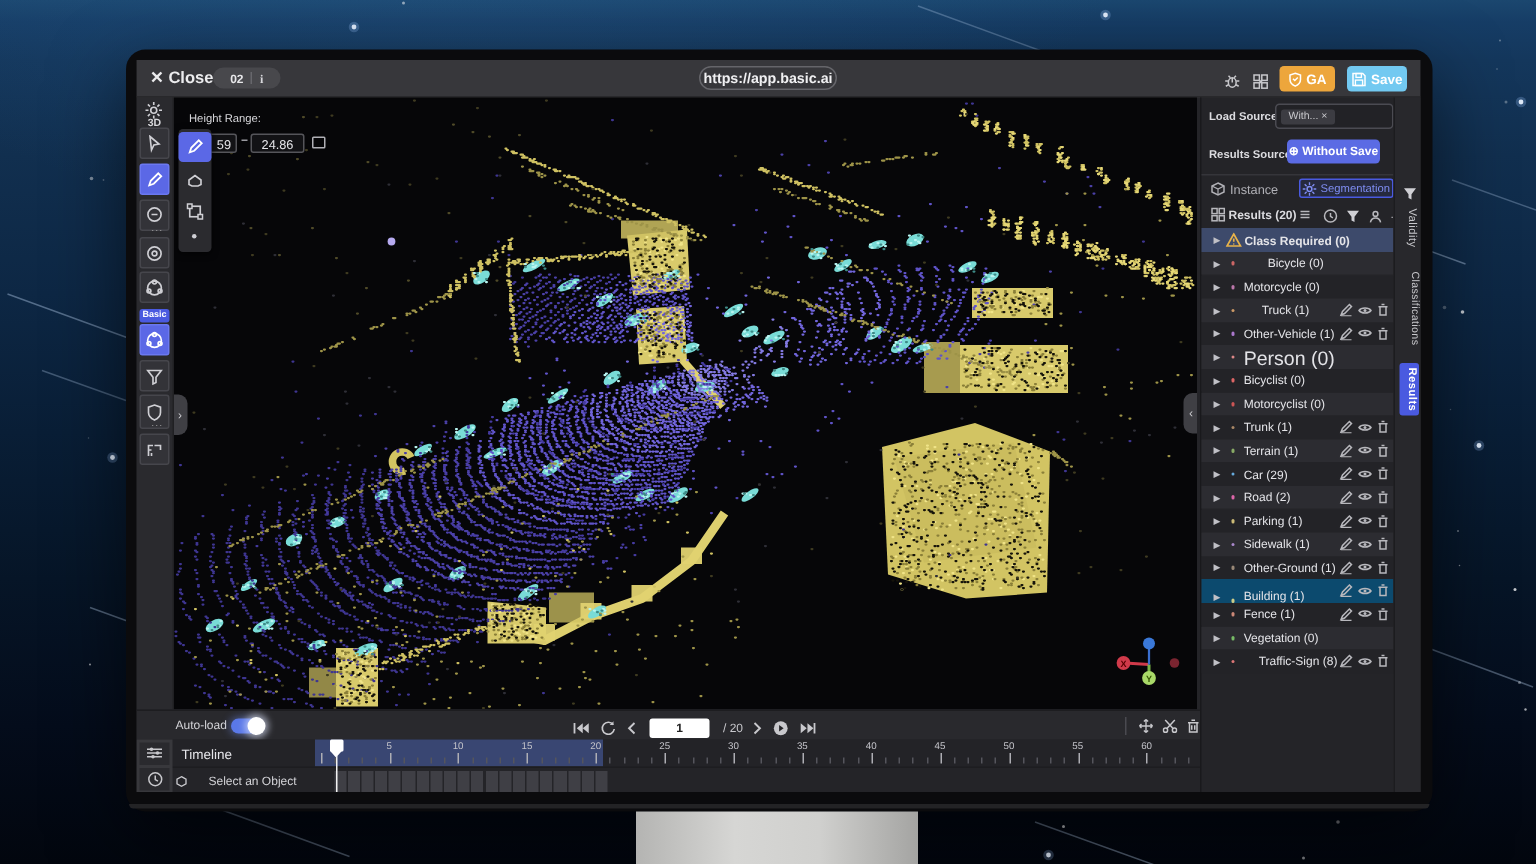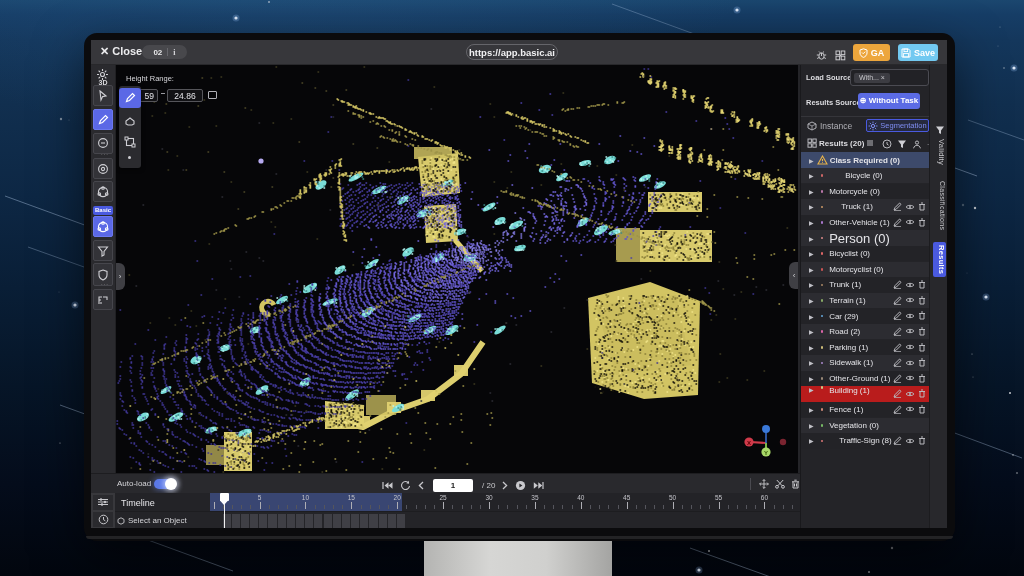--- a/index.html
+++ b/index.html
@@ -403,21 +403,21 @@
         <div style="position:absolute;left:645.9px;top:12px;width:1px;height:3.5px;background:#55555c"></div>
         <div style="position:absolute;left:655.0px;top:12px;width:1px;height:3.5px;background:#55555c"></div>
         <div style="position:absolute;left:664.2px;top:12px;width:1px;height:3.5px;background:#55555c"></div>
         <div style="position:absolute;left:673.4px;top:9px;width:1px;height:7px;background:#aeaeb4"></div>
         <div style="position:absolute;left:673.4px;top:1px;width:16px;margin-left:-8px;text-align:center;font-size:6.5px;color:#c4c4ca">60</div>
         <div style="position:absolute;left:682.6px;top:12px;width:1px;height:3.5px;background:#55555c"></div>
         <div style="position:absolute;left:691.8px;top:12px;width:1px;height:3.5px;background:#55555c"></div>
         <div style="position:absolute;left:700.9px;top:12px;width:1px;height:3.5px;background:#55555c"></div>
       </div>
       <div style="position:absolute;left:0;top:38px;width:709px;height:17px;background:#242428;border-top:1px solid #1d1d20">
-        <span style="position:absolute;left:26px;top:4px;display:flex;gap:3px;align-items:center">
+        <span style="position:absolute;left:26px;top:4px;display:flex;gap:14px;align-items:center">
           <svg width="8" height="8">
             <path d="M4 .8l3 1.6v3.2L4 7.2 1 5.6V2.4z" stroke="#c8c8cc" fill="none" stroke-width=".9"></path>
           </svg>
           <span style="font-size:8px;color:#d4d4d8">Select an Object</span>
         </span>
         <div style="position:absolute;left:131.5px;top:1.5px;width:8.2px;height:14px;background:#3f3f45"></div>
         <div style="position:absolute;left:140.7px;top:1.5px;width:8.2px;height:14px;background:#3f3f45"></div>
         <div style="position:absolute;left:149.9px;top:1.5px;width:8.2px;height:14px;background:#3f3f45"></div>
         <div style="position:absolute;left:159.0px;top:1.5px;width:8.2px;height:14px;background:#3f3f45"></div>
         <div style="position:absolute;left:168.2px;top:1.5px;width:8.2px;height:14px;background:#3f3f45"></div>
@@ -455,21 +455,21 @@
       </div>
       <div style="position:absolute;left:128.5px;top:20px;width:9px;height:8px;background:#fff;border-radius:1px"></div>
       <div style="position:absolute;left:128.5px;top:27px;width:9px;height:5px;background:#fff;clip-path:polygon(0 0,100% 0,50% 100%)"></div>
       <div style="position:absolute;left:132.5px;top:31px;width:1.4px;height:24px;background:#f2f2f2"></div>
     </div>
 <div style="position:absolute;left:709px;top:25px;width:147px;height:463px;background:#242428;border-left:1px solid #19191c">
       <div style="position:absolute;left:5px;top:8px;font-size:7.5px;font-weight:700;color:#dcdce0">Load Source</div>
       <div style="position:absolute;left:49px;top:4px;width:79px;height:17px;border:1px solid #4b4b52;border-radius:3px;background:#222226"></div>
       <div style="position:absolute;left:53px;top:8px;width:36px;height:10px;background:#3c3c42;border-radius:2px;color:#c8c8cc;font-size:7px;line-height:10px;text-align:center">With...&nbsp;×</div>
       <div style="position:absolute;left:5px;top:33px;font-size:7.5px;font-weight:700;color:#dcdce0">Results Source</div>
-      <div style="position:absolute;left:57px;top:28px;width:62px;height:16px;background:#5b6be4;border-radius:3px;color:#fff;font-size:8px;font-weight:700;line-height:16px;text-align:center">⊕ Without Task</div>
+      <div style="position:absolute;left:57px;top:28px;width:62px;height:16px;background:#5b6be4;border-radius:3px;color:#fff;font-size:8px;font-weight:700;line-height:16px;text-align:center">⊕ Without Save</div>
       <div style="position:absolute;left:0;top:51px;width:128px;height:1px;background:#35353a"></div>
       <div style="position:absolute;left:6px;top:56px;display:flex;align-items:center;gap:3px">
         <svg width="10" height="10">
           <path d="M5 1l4 2v4L5 9 1 7V3z" stroke="#b0b0b6" fill="none" stroke-width="1"></path>
           <path d="M1 3l4 2 4-2M5 5v4" stroke="#b0b0b6" fill="none" stroke-width=".8"></path>
         </svg>
         <span style="color:#b0b0b6;font-size:8.5px">Instance</span>
       </div>
       <div style="position:absolute;left:65px;top:54px;width:63px;height:13px;border:1px solid #4a5ae0;border-radius:2px;background:#262a3e;display:flex;align-items:center;justify-content:center;gap:2px">
         <svg width="10" height="10">
@@ -693,21 +693,21 @@
           </svg>
           <svg width="10" height="8">
             <path d="M1 4c1.5-2.2 6.5-2.2 8 0C7.5 6.2 2.5 6.2 1 4z" stroke="#b8b8bd" fill="none" stroke-width="1"></path>
             <circle cx="5" cy="4" r="1" fill="#b8b8bd"></circle>
           </svg>
           <svg width="8" height="9">
             <path d="M1 2.5h6M2 2.5V8h4V2.5M3 1h2" stroke="#b8b8bd" fill="none" stroke-width="1"></path>
           </svg>
         </div>
       </div>
-      <div style="position:absolute;left:0;top:321.3px;width:128px;height:15.6px;background:#b91c1c;display:flex;align-items:flex-start">
+      <div style="position:absolute;left:0;top:321.3px;width:128px;height:15.6px;background:#0c4a6e;display:flex;align-items:flex-end">
         <span style="color:#c0c0c6;font-size:6px;margin:0 3px 0 8px">▶</span>
         <div style="width:2.5px;height:2.5px;border-radius:50%;background:#cc8;margin:0 4px 0 4px"></div>
         <span style="color:#e4e4e8;font-size:8px;font-weight:400;margin-left:2px">Building&nbsp;(1)</span>
         <div style="position:absolute;right:3px;top:3px;display:flex;gap:3px;align-items:center">
           <svg width="9" height="9">
             <path d="M1 8l1-2.4L6.6 1 8 2.4 3.4 7z" stroke="#b8b8bd" fill="none" stroke-width="1"></path>
             <path d="M1 8.6h7" stroke="#b8b8bd" stroke-width=".8"></path>
           </svg>
           <svg width="10" height="8">
             <path d="M1 4c1.5-2.2 6.5-2.2 8 0C7.5 6.2 2.5 6.2 1 4z" stroke="#b8b8bd" fill="none" stroke-width="1"></path>

